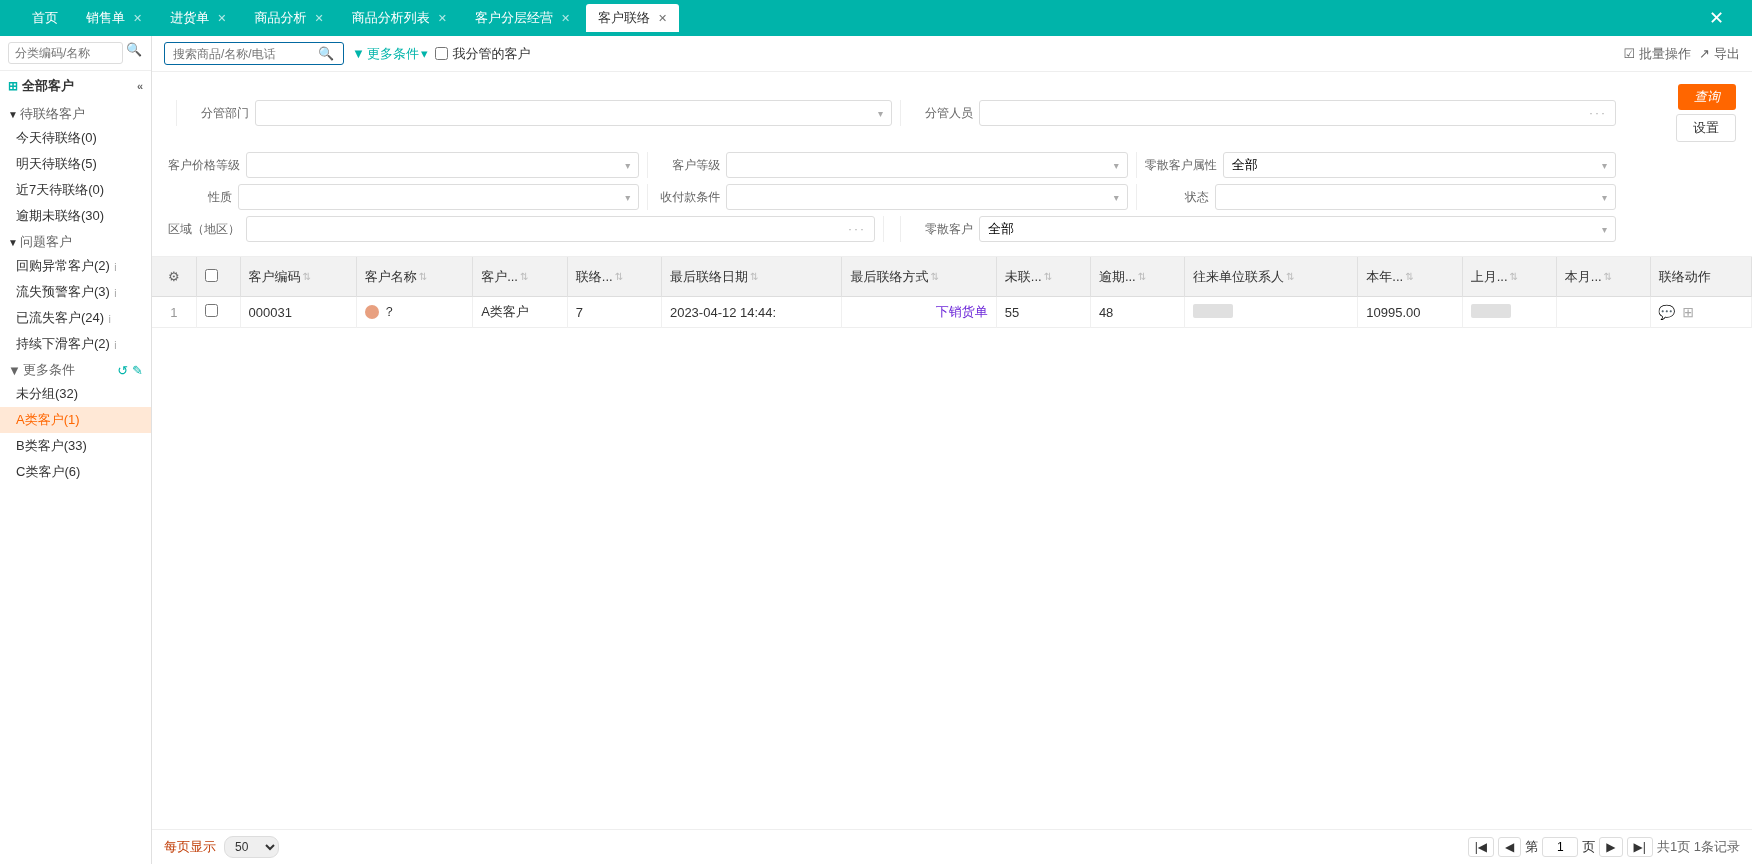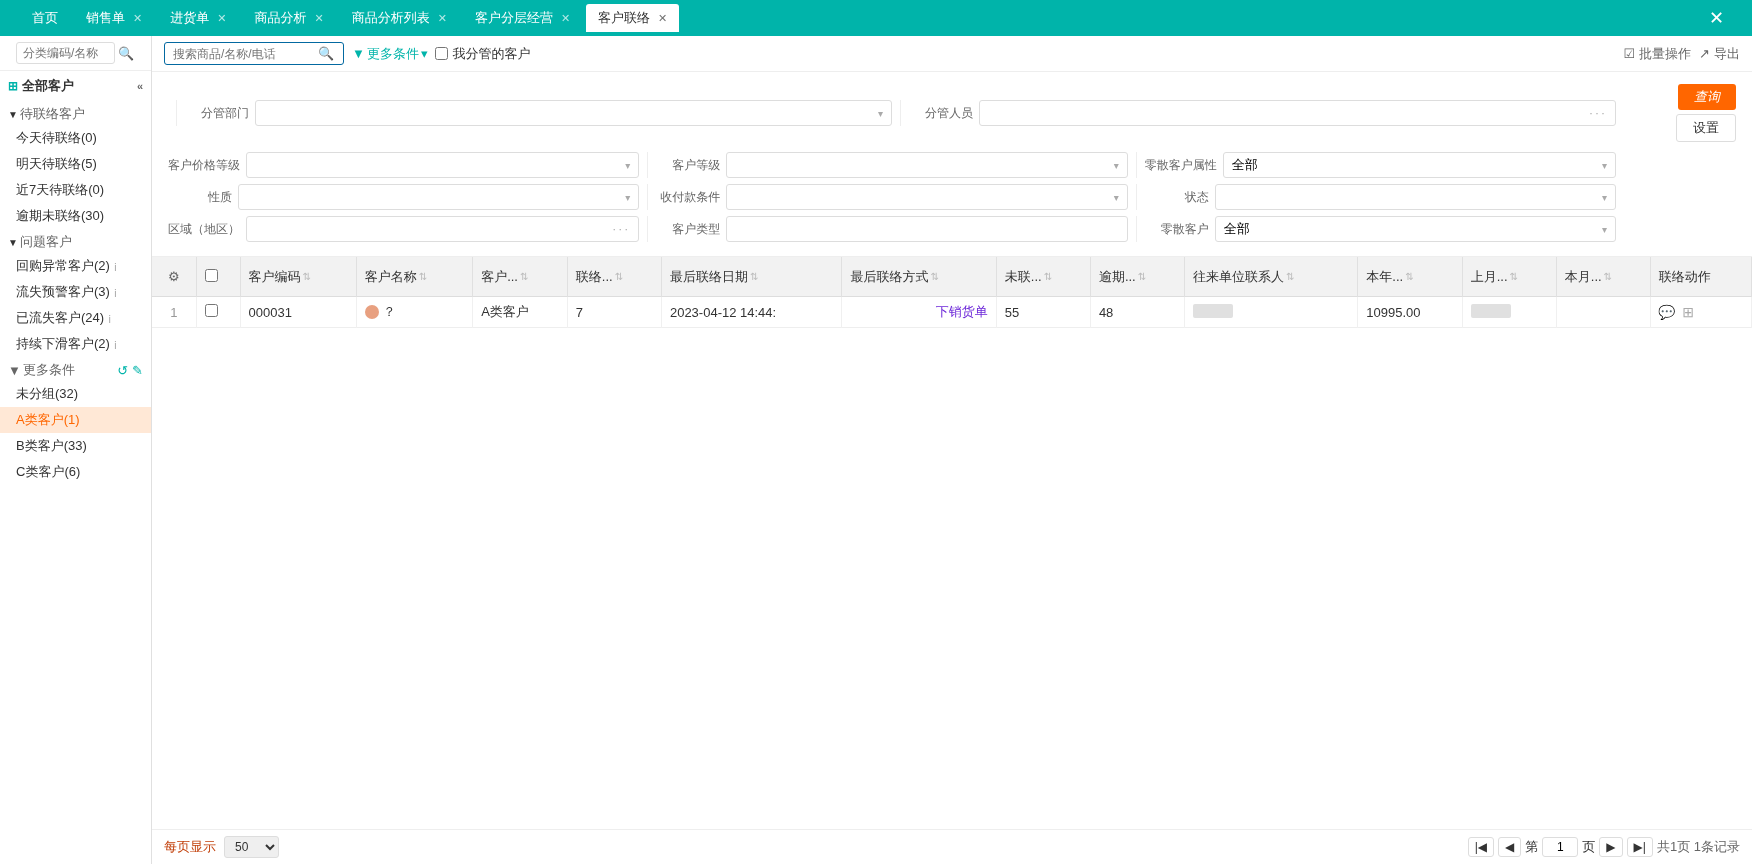--- a/index.html
+++ b/index.html
@@ -43,22 +43,22 @@
       width: 152px;
       background: #fff;
       border-right: 1px solid #e0e0e0;
       display: flex;
       flex-direction: column;
       overflow-y: auto;
       flex-shrink: 0;
     }
     .sidebar-search {
       display: flex;
-      align-items: center;
-      padding: 6px 16px;
+      align-items: flex-start;
+      padding: 6px 8px;
       border-bottom: 1px solid #eee;
     }
     .sidebar-search input {
       border: 1px solid #ddd;
       border-radius: 3px;
       padding: 3px 6px;
       font-size: 12px;
       width: 100%;
       outline: none;
     }
@@ -262,21 +262,21 @@
       padding: 6px 12px;
       background: #fff;
       border-top: 1px solid #eee;
       gap: 8px;
       font-size: 12px;
       color: #333;
     }
     .per-page-label { color: #c2410c; }
     .per-page-select {
       border: 1px solid #ddd;
-      border-radius: 3px;
+      border-radius: 9px;
       padding: 2px 6px;
       font-size: 12px;
       outline: none;
       cursor: pointer;
       color: #333;
     }
     .pagination-spacer { flex: 1; }
     .pagination { display: flex; align-items: center; gap: 4px; }
     .pagination button {
       border: 1px solid #ddd;
@@ -557,26 +557,20 @@
 
       <div class="adv-filter-row">
         <div class="adv-filter-cell">
           <label>区域（地区）</label>
           <div class="field-input">
             <span></span>
               <span class="dots">···</span>
           </div>
         </div>
         <div class="adv-filter-sep"></div>
-        <div class="adv-filter-cell">
-          <label>客户类型</label>
-          <div class="field-input">
-            <span></span>
-          </div>
-        </div>
         <div class="adv-filter-sep"></div>
         <div class="adv-filter-cell">
           <label>零散客户</label>
           <div class="field-input">
             <span>全部</span>
               <span class="arrow">▾</span>
           </div>
         </div>
         <div style="width:120px;"></div>
       </div>

